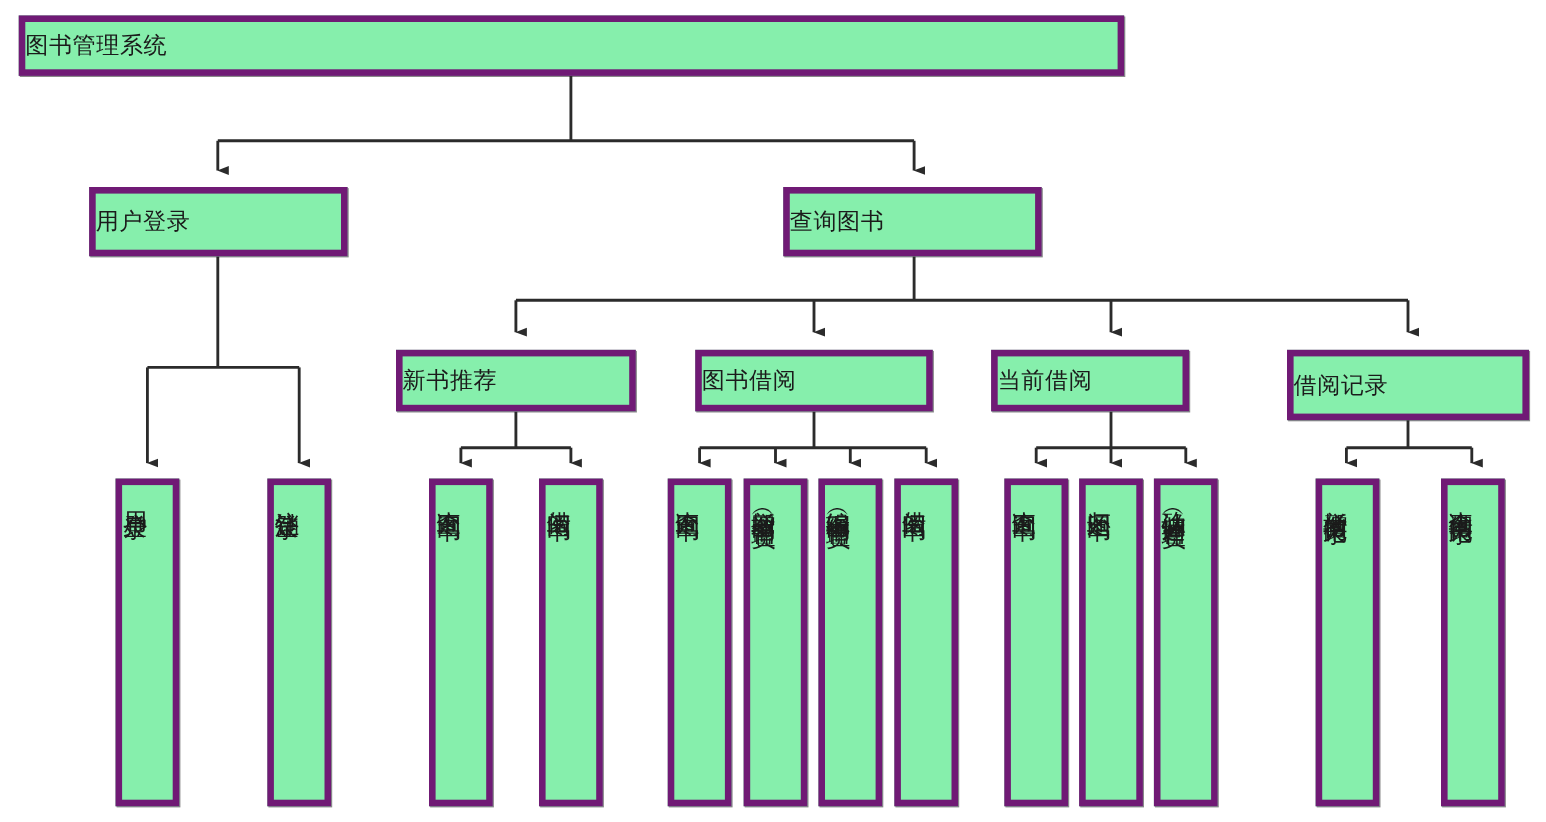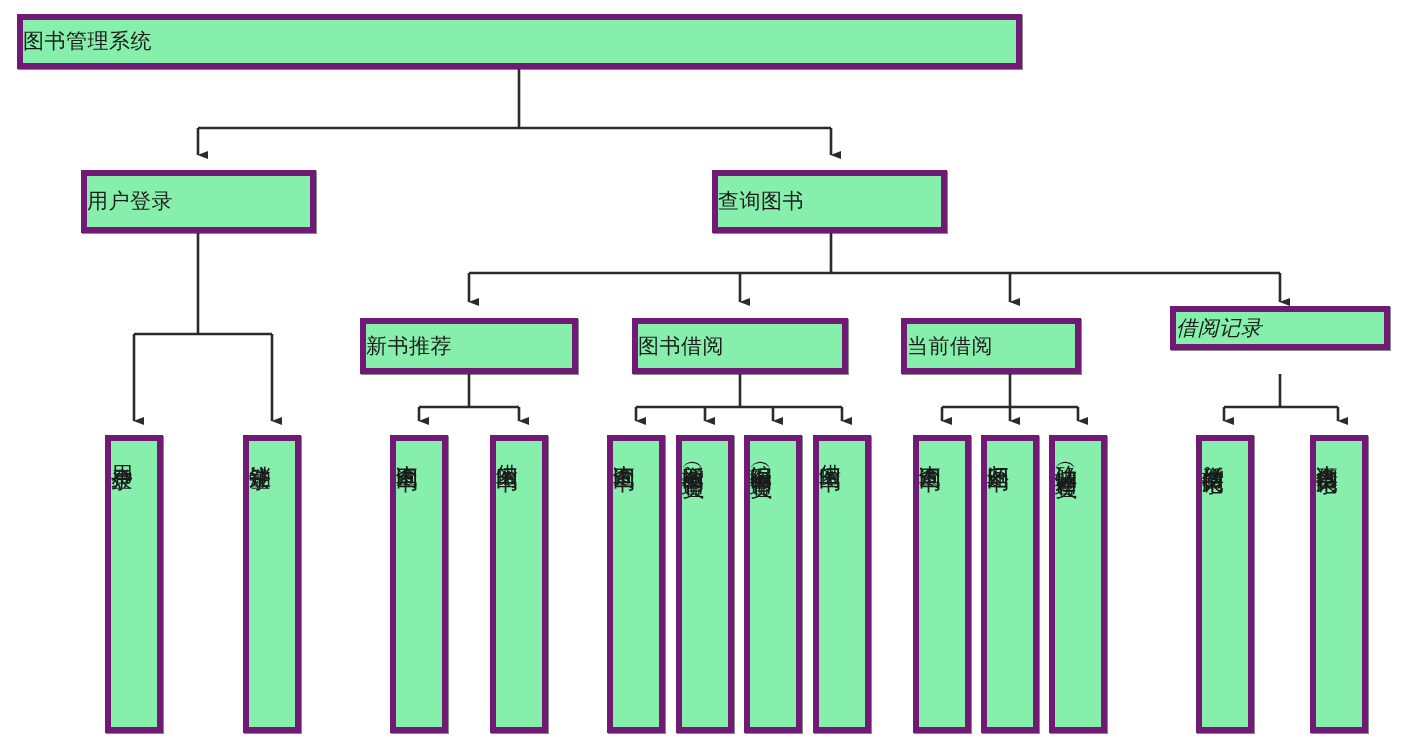--- a/index.html
+++ b/index.html
@@ -133,21 +133,21 @@
 
   <div class="node h" style="left:360px; top:318px; width:218px; height:56px;">
     <span class="lbl">新书推荐</span>
   </div>
   <div class="node h" style="left:632px; top:318px; width:216px; height:56px;">
     <span class="lbl">图书借阅</span>
   </div>
   <div class="node h" style="left:901px; top:318px; width:180px; height:56px;">
     <span class="lbl">当前借阅</span>
   </div>
-  <div class="node h" style="left:1170px; top:306px; width:220px; height:44px;font-style:italic;">
+  <div class="node h" style="left:1170px; top:318px; width:220px; height:64px;">
     <span class="lbl">借阅记录</span>
   </div>
 
   <div class="node v" style="left:105px; top:435px; width:58px; height:298px;">
     <span class="lbl">用户登录</span>
   </div>
   <div class="node v" style="left:243px; top:435px; width:58px; height:298px;">
     <span class="lbl">注销登录</span>
   </div>
 

